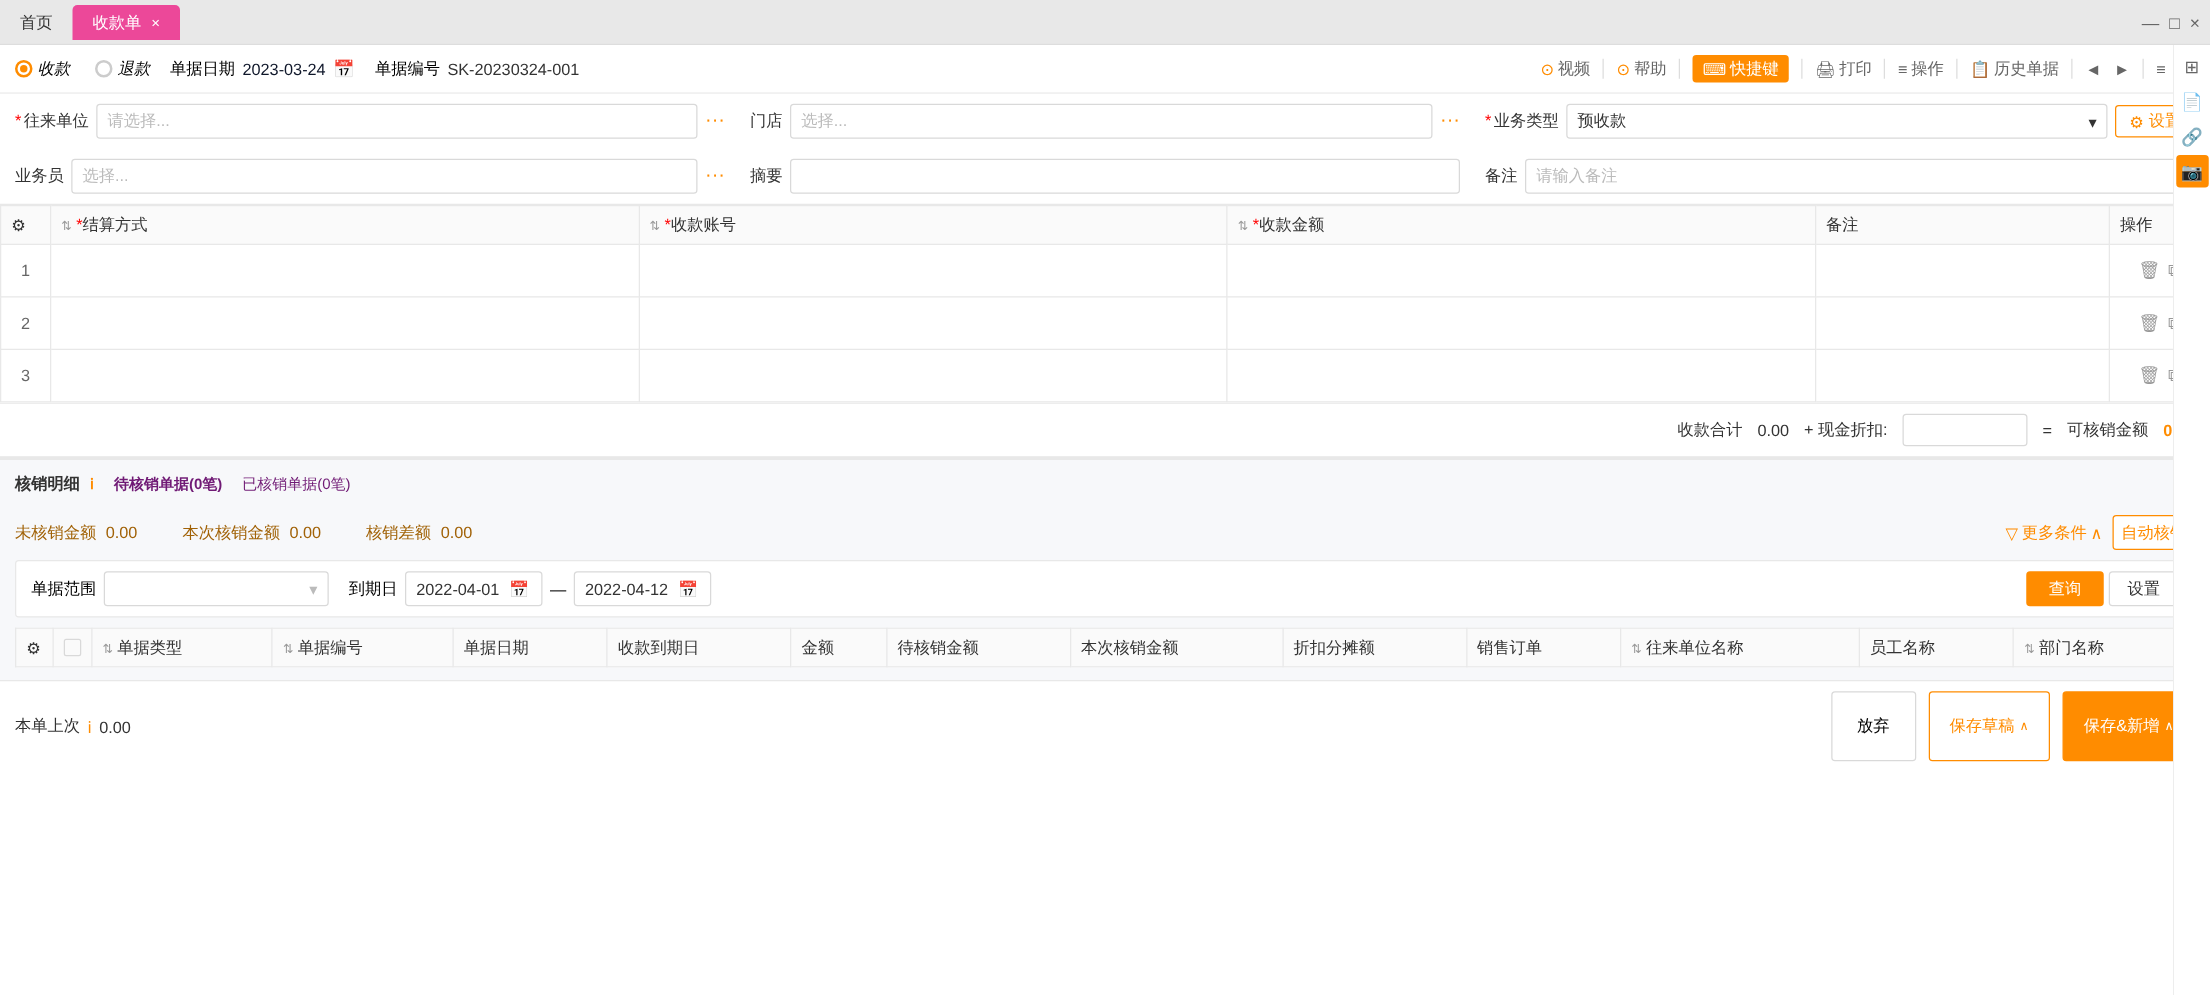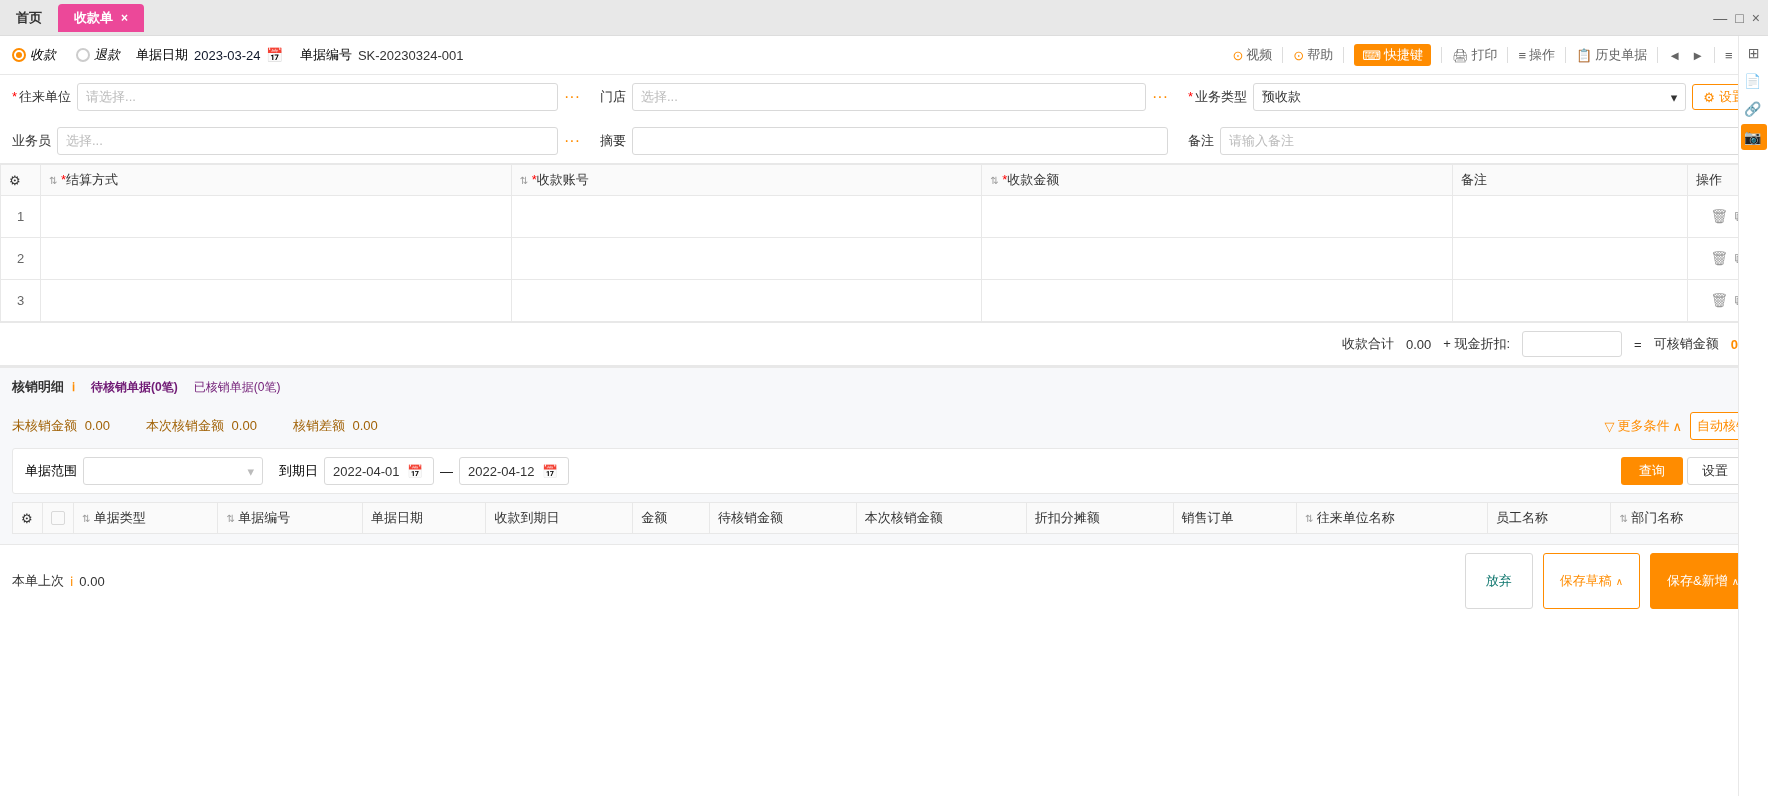--- a/index.html
+++ b/index.html
@@ -5,21 +5,21 @@
     * { box-sizing: border-box; margin: 0; padding: 0; font-family: 'Microsoft YaHei', Arial, sans-serif; font-size: 13px; }
     body { background: #f0f2f5; width: 1768px; height: 796px; overflow: hidden; }
 
     
     .tab-bar {
       display: flex; align-items: center; background: #e8e8e8; height: 36px;
       border-bottom: 1px solid #ddd;
     }
     .tab-item {
       padding: 0 16px; height: 28px; display: flex; align-items: center;
-      cursor: pointer; font-size: 13px; color: #333; font-weight: bold;
+      cursor: pointer; font-size: 13px; color: #333;
     }
     .tab-item.active {
       background: #ec4899; color: #fff; border-radius: 4px 4px 0 0;
     }
     .tab-item .close-btn { margin-left: 8px; font-size: 12px; cursor: pointer; }
     .tab-bar-right { margin-left: auto; display: flex; align-items: center; padding-right: 8px; gap: 8px; }
     .tab-bar-right span { cursor: pointer; font-size: 14px; color: #666; }
 
     
     .main-container { background: #fff; margin: 0; height: calc(796px - 36px); display: flex; flex-direction: column; }
@@ -144,21 +144,21 @@
       text-align: left; font-weight: normal; color: #333; white-space: nowrap; font-size: 12px;
     }
 
     
     .footer {
       display: flex; align-items: center; padding: 8px 12px; background: #fff;
       border-top: 1px solid #e8e8e8; gap: 12px;
     }
     .footer-left { display: flex; align-items: center; gap: 6px; color: #333; }
     .footer-right { margin-left: auto; display: flex; gap: 10px; }
-    .btn-abandon { background: #fff; border: 1px solid #d9d9d9; color: #0f766e; padding: 18px 20px; border-radius: 3px; cursor: pointer; }
+    .btn-abandon { background: #fff; border: 1px solid #d9d9d9; color: #000000; padding: 18px 20px; border-radius: 3px; cursor: pointer; }
     .btn-draft {
       background: #fff; border: 1px solid #ff8c00; color: #ff8c00;
       padding: 6px 16px; border-radius: 3px; cursor: pointer; display: flex; align-items: center; gap: 4px;
     }
     .btn-save {
       background: #ff8c00; border: 1px solid #ff8c00; color: #fff;
       padding: 6px 16px; border-radius: 3px; cursor: pointer; display: flex; align-items: center; gap: 4px;
     }
     .btn-arrow { font-size: 10px; }
 

